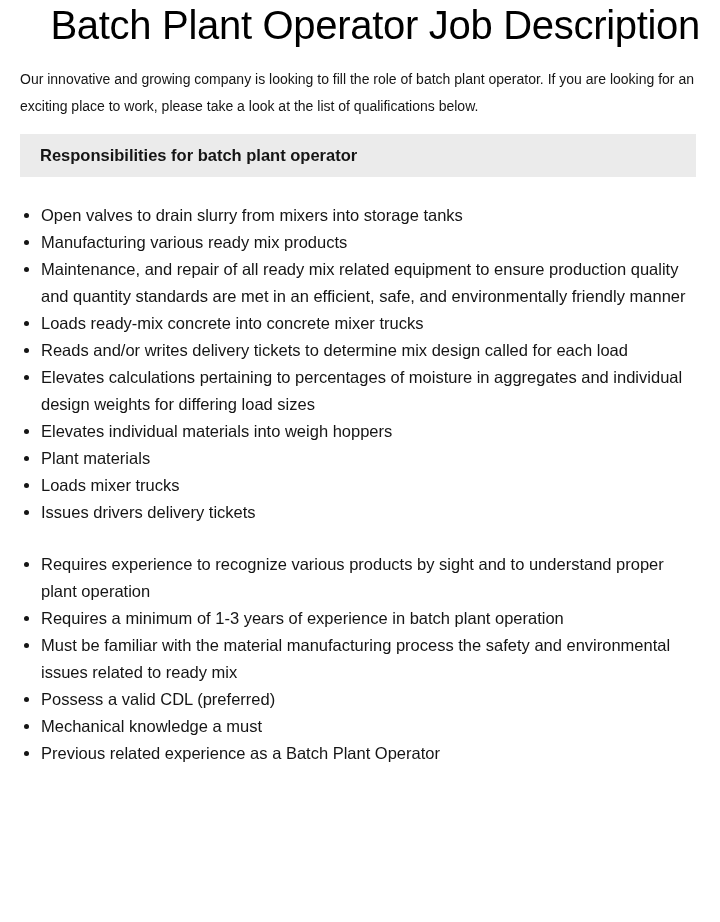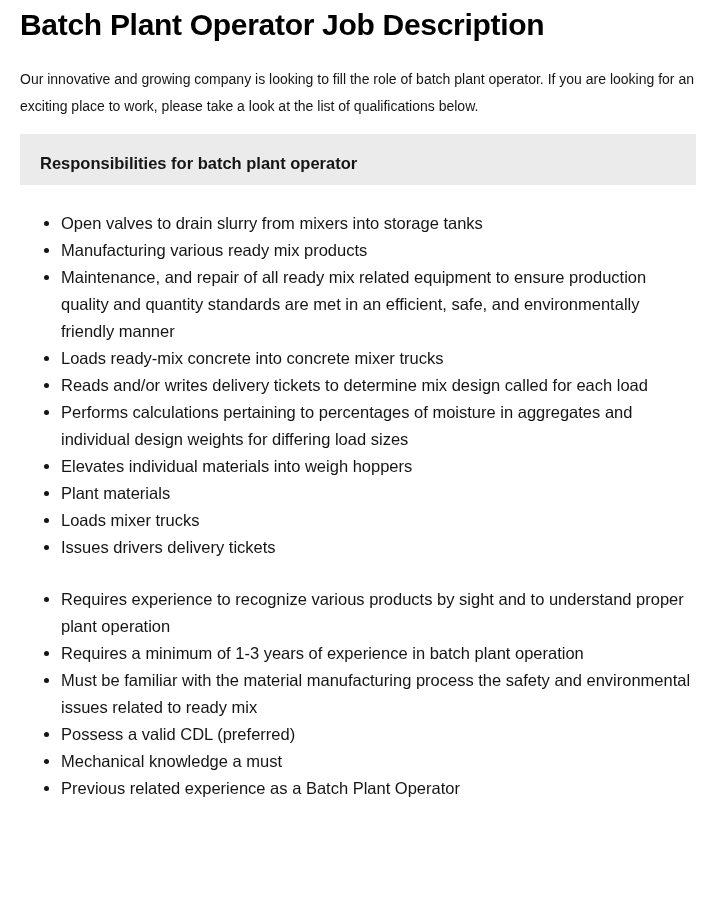--- a/index.html
+++ b/index.html
@@ -9,44 +9,44 @@
     background: #ffffff;
   }
   body {
     width: 720px;
     height: 922px;
     overflow: hidden;
     font-family: "Liberation Sans", sans-serif;
     color: #151515;
   }
   .page-title {
-    font-size: 30px;
-    font-weight: 700;
-    text-align: left;
+    font-size: 40px;
+    font-weight: 400;
+    text-align: right;
     color: #000000;
     margin: 8px 20px 24px 20px;
     letter-spacing: -0.3px;
     line-height: 34px;
   }
   .intro {
     margin: 0 24px 14px 20px;
     font-size: 14px;
     line-height: 27px;
   }
   .section-bar {
     margin: 0 24px 0 20px;
     background: #ebebeb;
-    padding: 20px 10px 12px 20px;
+    padding: 12px 10px 12px 20px;
     font-size: 16.5px;
     font-weight: 700;
     line-height: 19px;
   }
   ul.item-list {
     margin: 25px 24px 18px 0;
-    padding-left: 61px;
+    padding-left: 41px;
     font-size: 16.5px;
     line-height: 27px;
     list-style: disc outside;
   }
   ul.item-list li {
     padding-left: 0;
   }
 </style>
 </head>
 <body>
@@ -56,21 +56,21 @@
 <p class="intro">Our innovative and growing company is looking to fill the role of batch plant operator. If you are looking for an exciting place to work, please take a look at the list of qualifications below.</p>
 
 <section>
   <div class="section-bar">Responsibilities for batch plant operator</div>
   <ul class="item-list">
     <li>Open valves to drain slurry from mixers into storage tanks</li>
     <li>Manufacturing various ready mix products</li>
     <li>Maintenance, and repair of all ready mix related equipment to ensure production quality and quantity standards are met in an efficient, safe, and environmentally friendly manner</li>
     <li>Loads ready-mix concrete into concrete mixer trucks</li>
     <li>Reads and/or writes delivery tickets to determine mix design called for each load</li>
-    <li>Performs calculations pertaining to percentages of moisture in aggregates and individual design weights for differing load sizes</li>
+    <li>Elevates calculations pertaining to percentages of moisture in aggregates and individual design weights for differing load sizes</li>
     <li>Elevates individual materials into weigh hoppers</li>
     <li>Plant materials</li>
     <li>Loads mixer trucks</li>
     <li>Issues drivers delivery tickets</li>
   </ul>
 </section>
 
 <section>
   <ul class="item-list">
     <li>Requires experience to recognize various products by sight and to understand proper plant operation</li>

